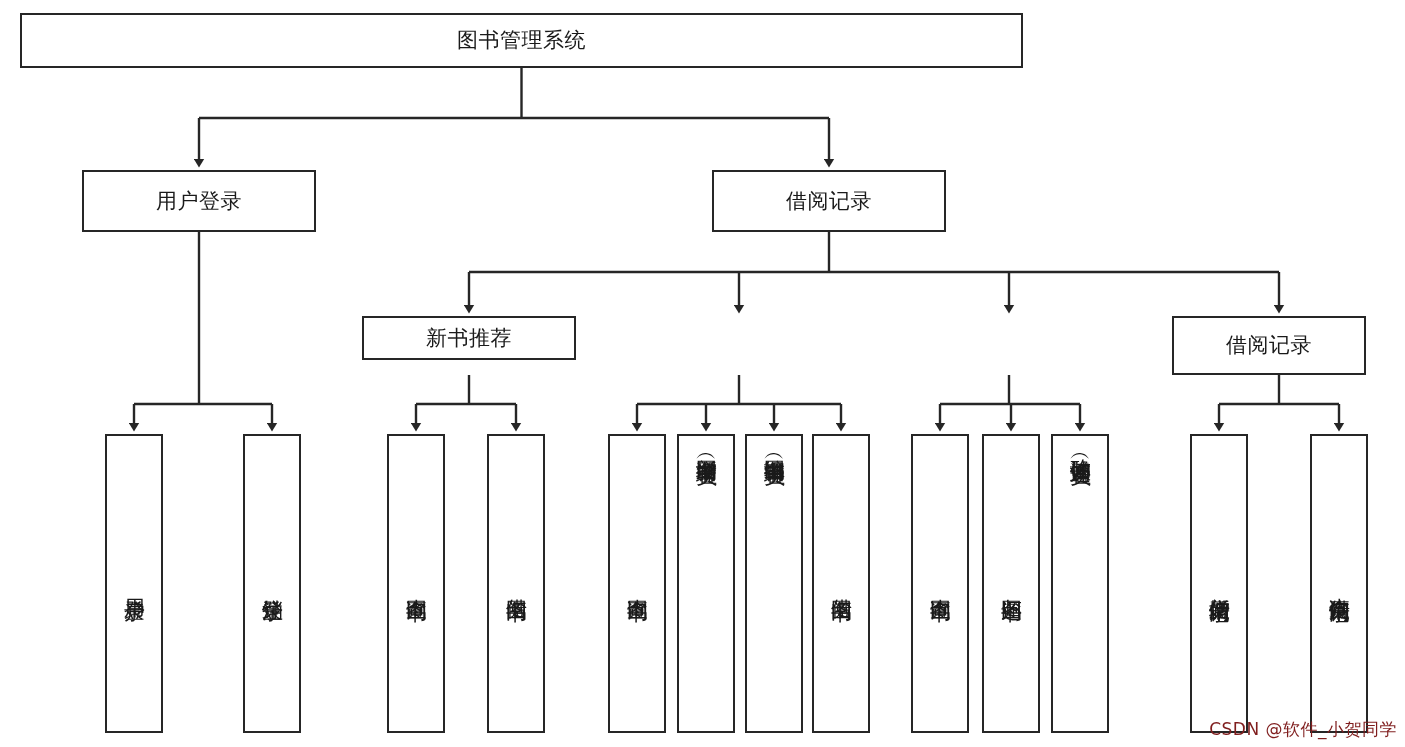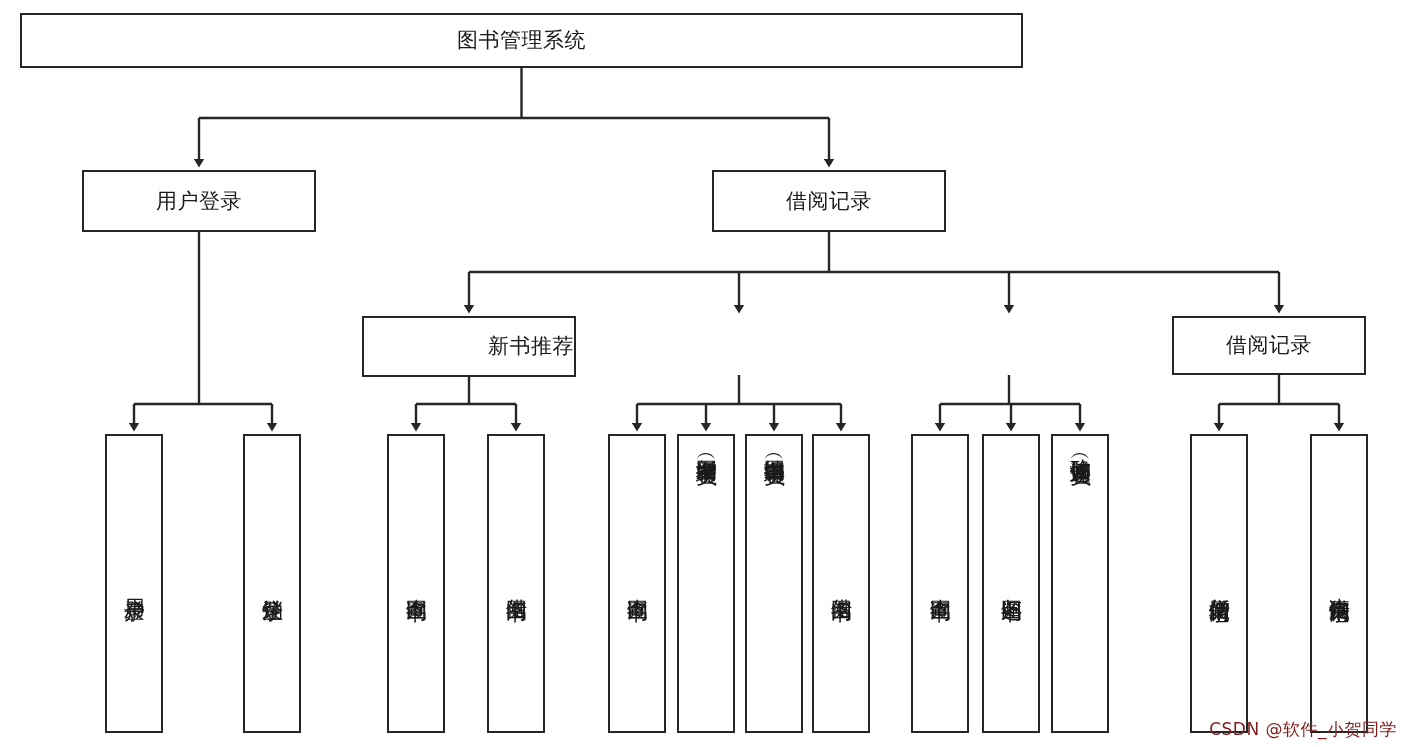--- a/index.html
+++ b/index.html
@@ -123,21 +123,21 @@
     <span class="node-label">图书管理系统</span>
   </div>
 
   <div class="node horiz" style="left: 82px; top: 170px; width: 234px; height: 62px;">
     <span class="node-label">用户登录</span>
   </div>
   <div class="node horiz" style="left: 712px; top: 170px; width: 234px; height: 62px;">
     <span class="node-label">借阅记录</span>
   </div>
 
-  <div class="node horiz" style="left: 362px; top: 316px; width: 214px; height: 61px; justify-content: flex-end;">
+  <div class="node horiz" style="left: 362px; top: 316px; width: 214px; height: 44px;">
     <span class="node-label">新书推荐</span>
   </div>
   <div class="node horiz" style="left: 1172px; top: 316px; width: 194px; height: 59px;">
     <span class="node-label">借阅记录</span>
   </div>
 
   <div class="node vert centered" style="left: 105px; top: 434px; width: 58px; height: 299px;">
     <span class="node-label">用户登录</span>
   </div>
   <div class="node vert centered" style="left: 243px; top: 434px; width: 58px; height: 299px;">

